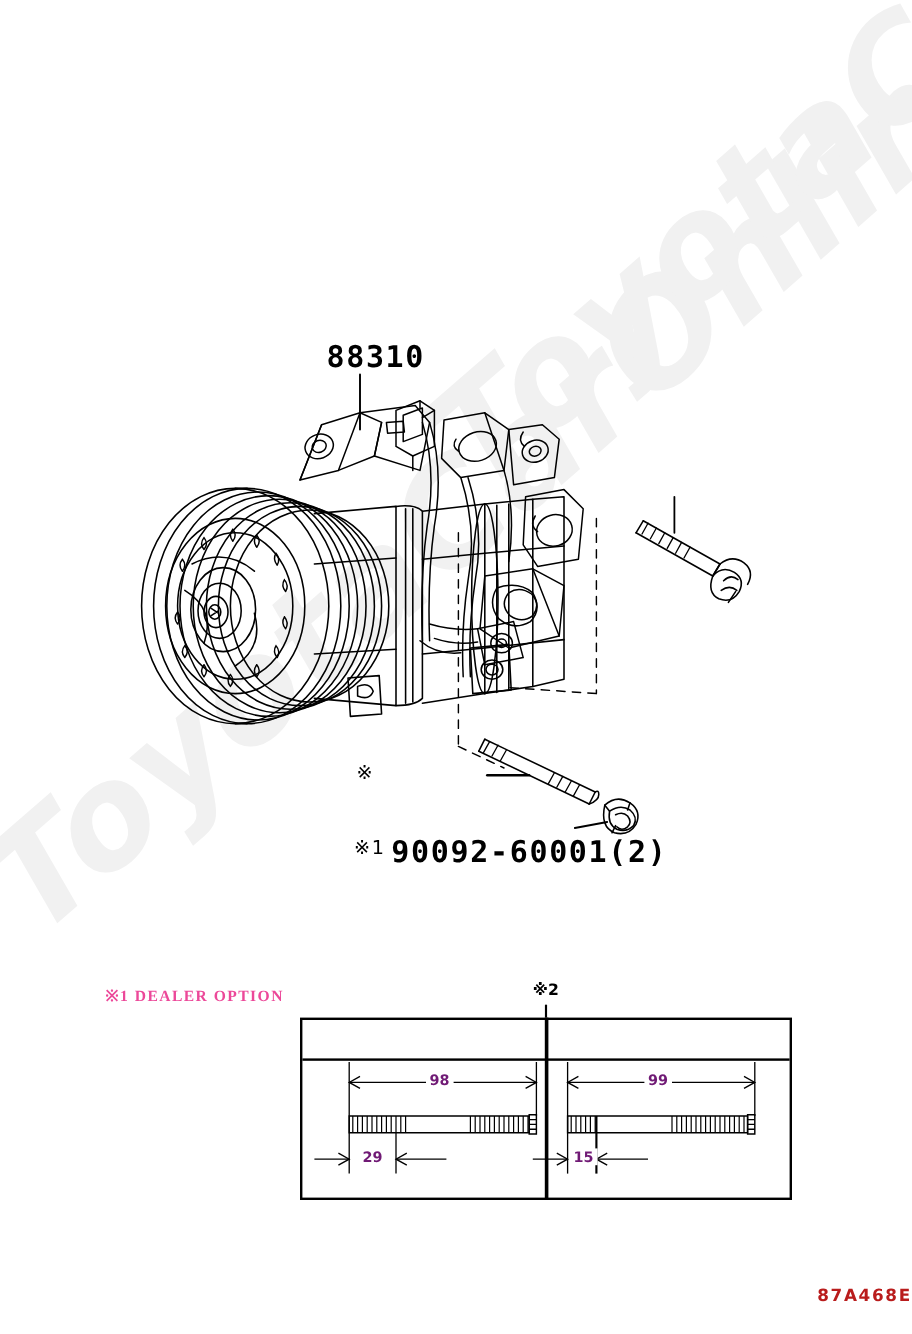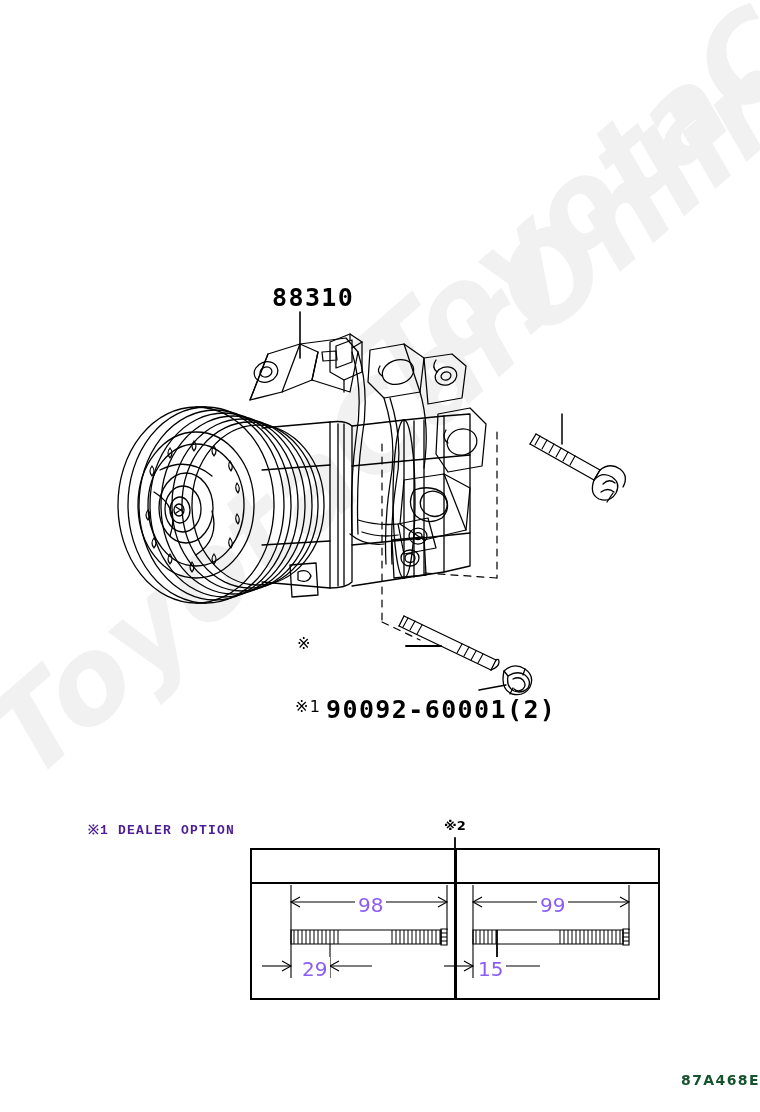--- a/index.html
+++ b/index.html
@@ -27,22 +27,22 @@
   .wm-a{left:-40px;top:700px;font-size:118px;transform:rotate(-41deg);transform-origin:left top;}
   .wm-b{left:330px;top:330px;font-size:118px;transform:rotate(-41deg);transform-origin:left top;}
 
   
   .lbl{
     position:absolute;z-index:6;white-space:nowrap;color:#000;
     font-family:"DejaVu Sans Mono","Liberation Mono",monospace;
     font-weight:700;font-size:25px;letter-spacing:1.4px;
   }
   .lbl-sm{
-    position:absolute;z-index:6;white-space:nowrap;color:#4c1d95;
-    font-family:Liberation Mono, monospace;
+    position:absolute;z-index:6;white-space:nowrap;color:#ec4899;
+    font-family:Liberation Serif, serif;
     font-weight:600;font-size:13px;letter-spacing:1.2px;
   }
   .mark{font-family:"DejaVu Sans",sans-serif;font-weight:400;}
 
   
   .hl-box{
     position:absolute;z-index:7;
     border:6px solid #8c1240;background:#ffffff;
     box-sizing:border-box;
     display:flex;align-items:center;justify-content:center;
@@ -66,31 +66,31 @@
   }
   .dcell-title{
     position:absolute;top:4px;
     font-family:"DejaVu Sans","Liberation Sans",sans-serif;
     font-size:15px;font-weight:500;color:#000;white-space:pre;letter-spacing:0.5px;
   }
   .divider{position:absolute;background:#000;width:3px;z-index:7;}
   .dim-num{
     position:absolute;z-index:8;
     font-family:"DejaVu Sans","Liberation Sans",sans-serif;
-    font-size:20px;font-weight:400;color:#8b5cf6;background:#fff;padding:0 3px;
+    font-size:12px;font-weight:700;color:#701a75;background:#fff;padding:0 3px;
   }
 
   .mark2{
     position:absolute;z-index:8;
     font-family:"DejaVu Sans",sans-serif;font-size:13px;font-weight:600;color:#000;
   }
 
   
   .footcode{
-    position:absolute;z-index:6;color:#14532d;
+    position:absolute;z-index:6;color:#b91c1c;
     font-family:"DejaVu Sans","Liberation Sans",sans-serif;
     font-size:14px;font-weight:600;letter-spacing:1.4px;
   }
 </style>
 </head>
 <body>
 
 <div id="sheet">
 
   <div class="watermark">

